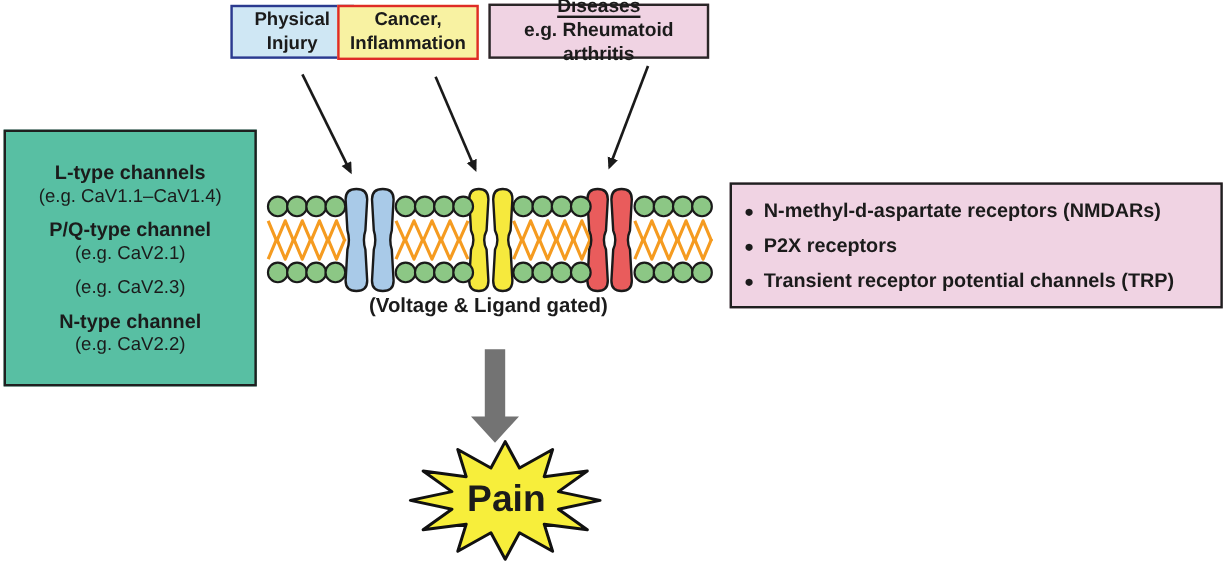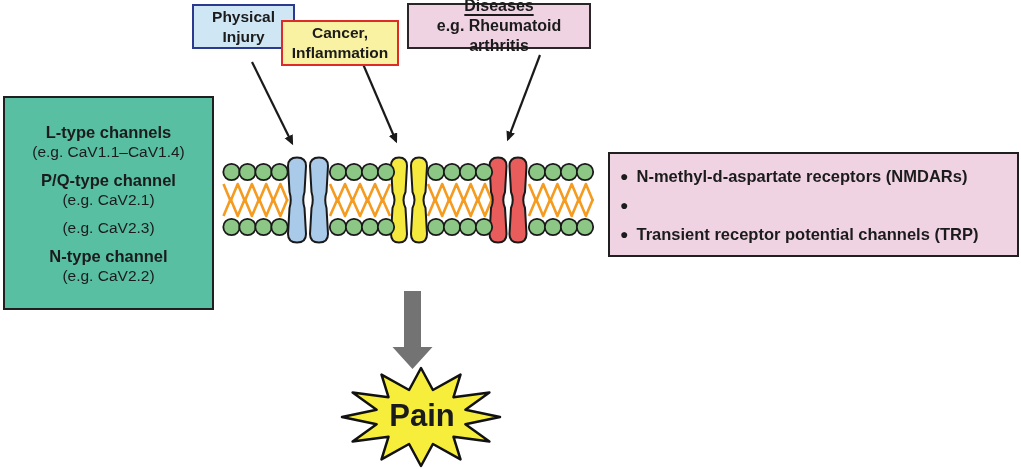--- a/index.html
+++ b/index.html
@@ -20,38 +20,38 @@
     display:flex;flex-direction:column;justify-content:center;
     text-align:center;font-weight:bold;
     line-height:20px;
   }
   .box-physical{
     left:192px;top:4px;width:103px;height:45px;
     background:#cfe7f4;border:2.5px solid #2b3a8f;
     font-size:15.5px;
   }
   .box-cancer{
-    left:281px;top:20px;width:118px;height:46px;
+    left:281px;top:4px;width:118px;height:46px;
     background:#f8f2a2;border:2.5px solid #df2b27;
     font-size:15.5px;
   }
   .box-diseases{
     left:407px;top:3px;width:184px;height:46px;
     background:#f0d3e3;border:2.5px solid #2a2627;
     font-size:16px;
   }
   .box-diseases .u{
     text-decoration:underline;
     text-decoration-thickness:2px;
     text-underline-offset:3px;
   }
 
   
   .panel-channels{
-    position:absolute;left:3px;top:96px;width:211px;height:214px;
+    position:absolute;left:3px;top:108px;width:211px;height:214px;
     background:#58bfa3;border:2.5px solid #1f1f1f;
     display:flex;flex-direction:column;justify-content:center;
     text-align:center;padding:2px 2px;
   }
   .chan-group{margin:4.5px 0;}
   .chan-name{font-weight:bold;font-size:16.5px;line-height:20px;}
   .chan-example{font-weight:400;font-size:15.5px;line-height:19px;}
 
   
   .panel-receptors{
@@ -183,25 +183,27 @@
     </div>
   </div>
 
   <div class="panel-receptors">
     <div class="receptor-row">
       <span class="receptor-bullet">●</span>
       <span>N-methyl-d-aspartate receptors (NMDARs)</span>
     </div>
     <div class="receptor-row">
       <span class="receptor-bullet">●</span>
+      <span>P2X receptors</span>
     </div>
     <div class="receptor-row">
       <span class="receptor-bullet">●</span>
       <span>Transient receptor potential channels (TRP)</span>
     </div>
   </div>
 
   <div class="membrane-caption">
+    <div>(Voltage &amp; Ligand gated)</div>
   </div>
 
   <div class="pain-label">Pain</div>
 
 </div>
 
 </body></html>

